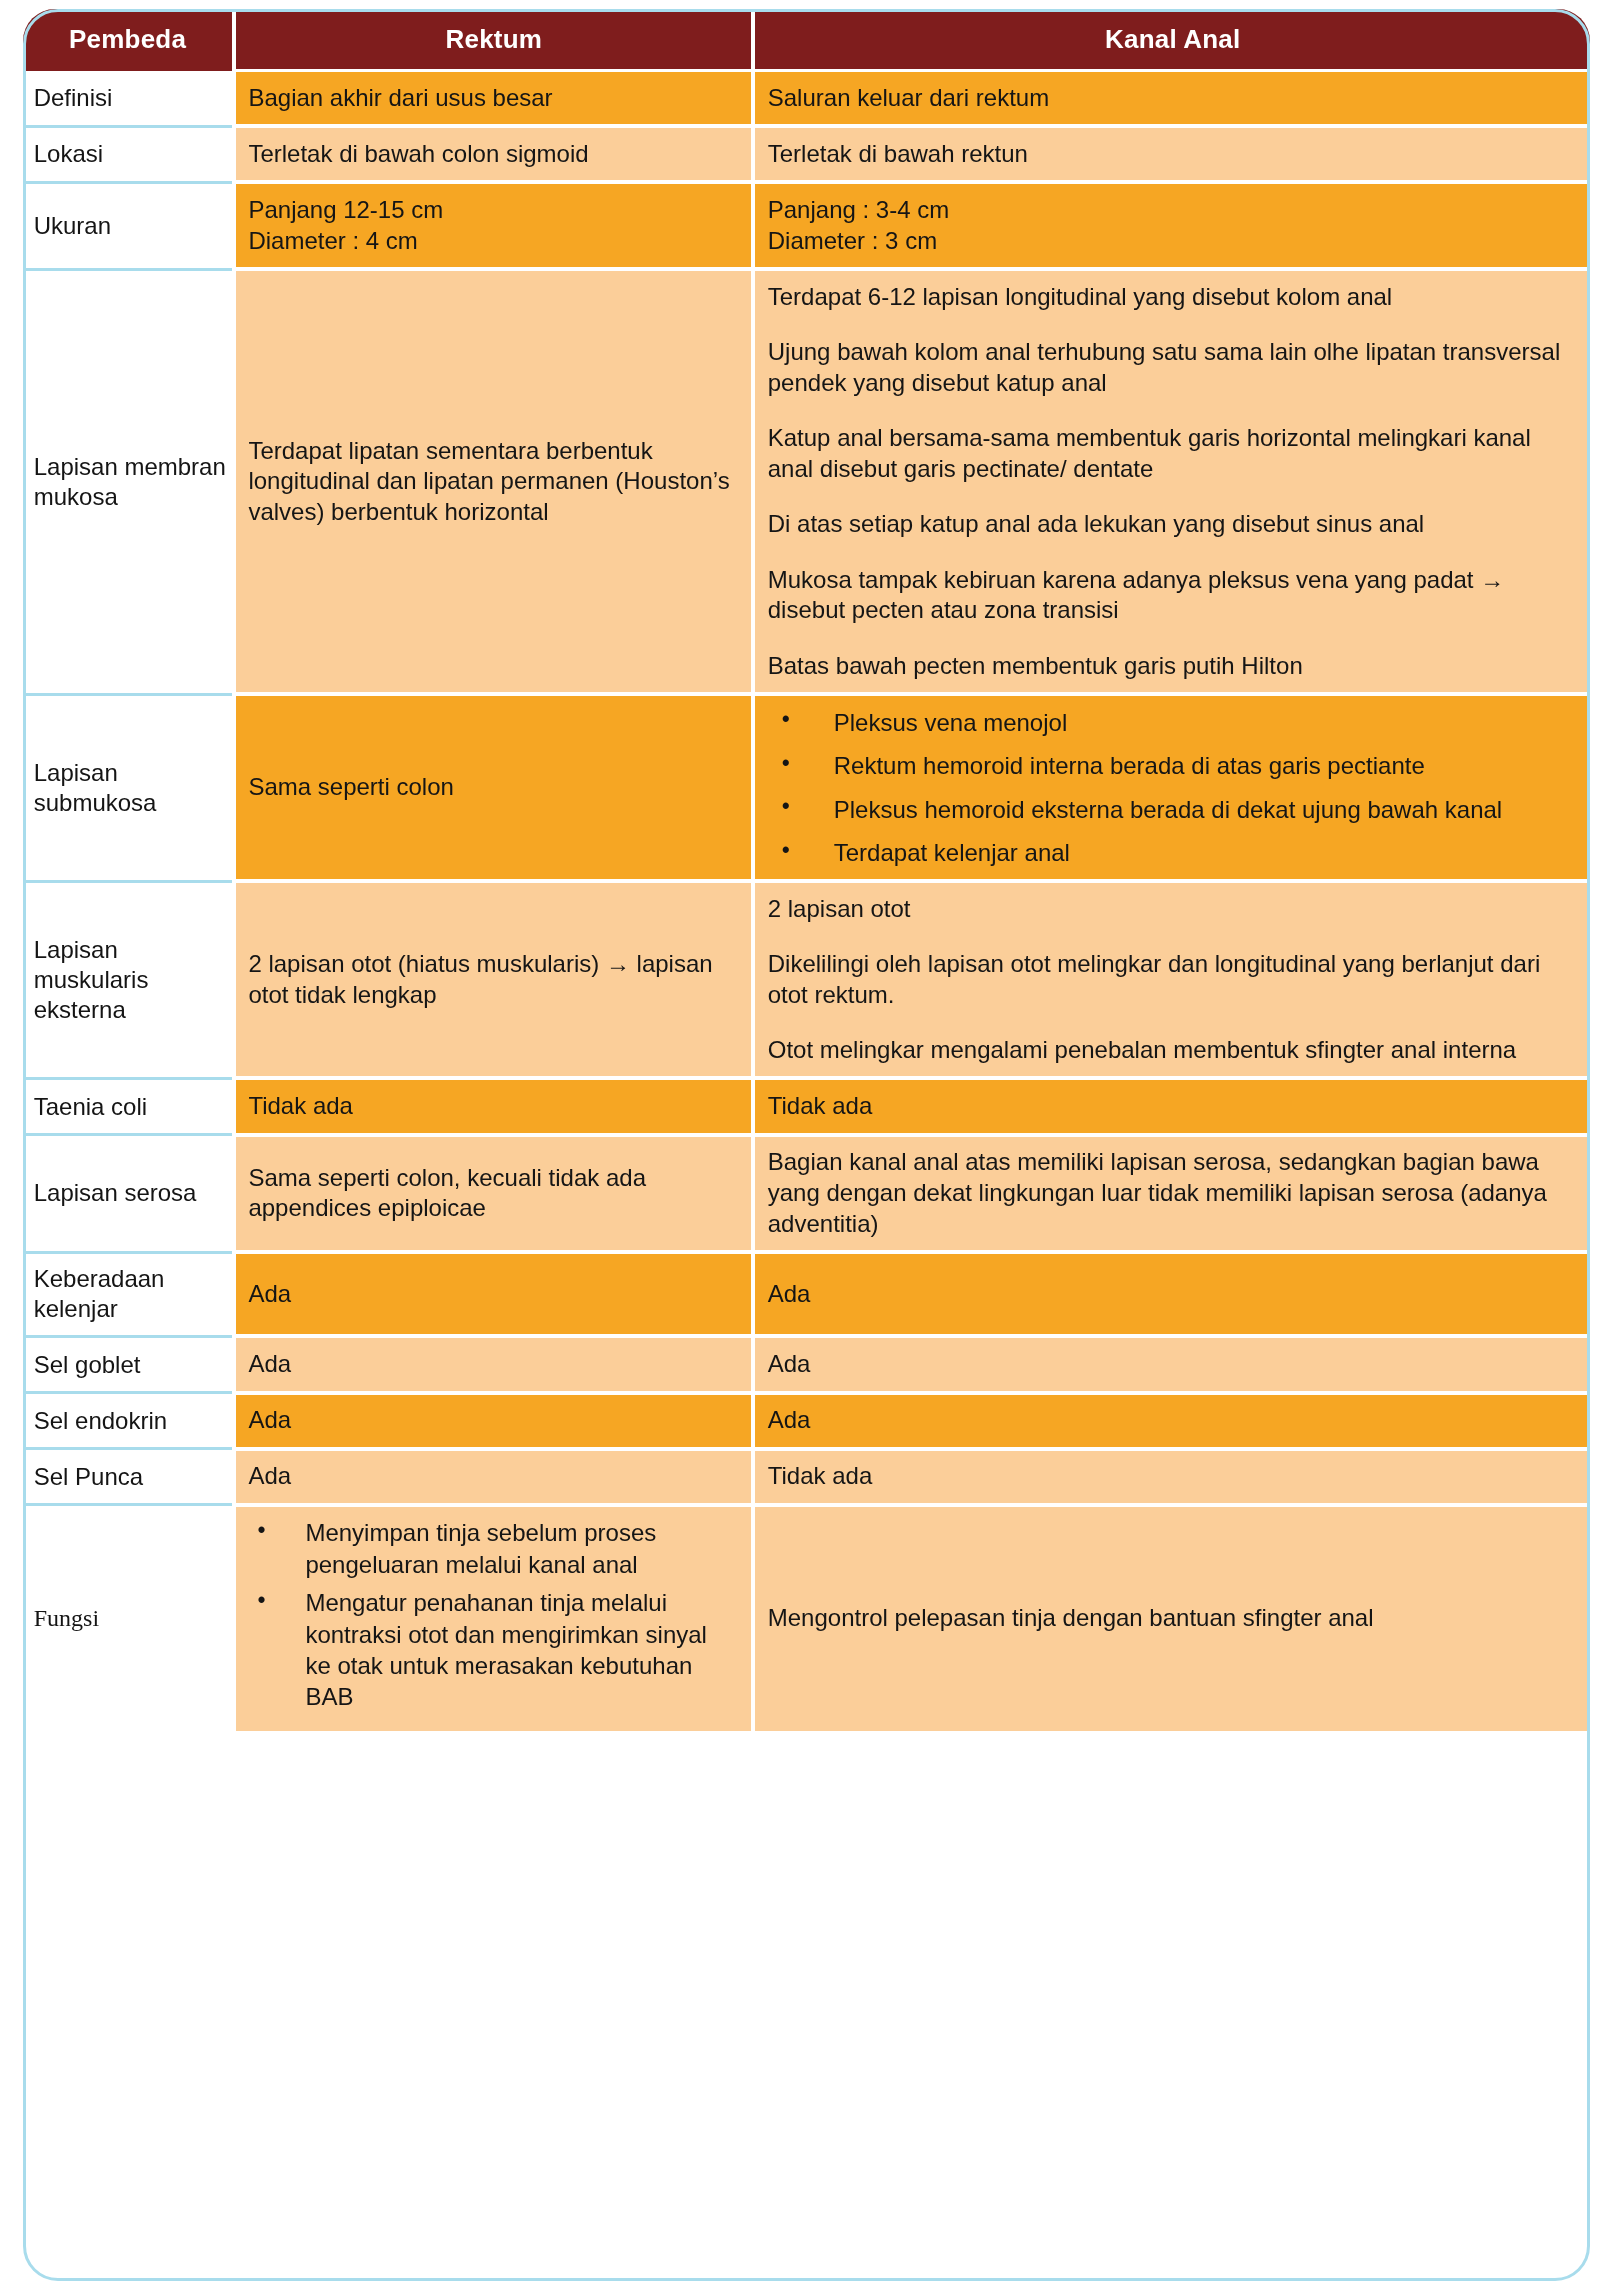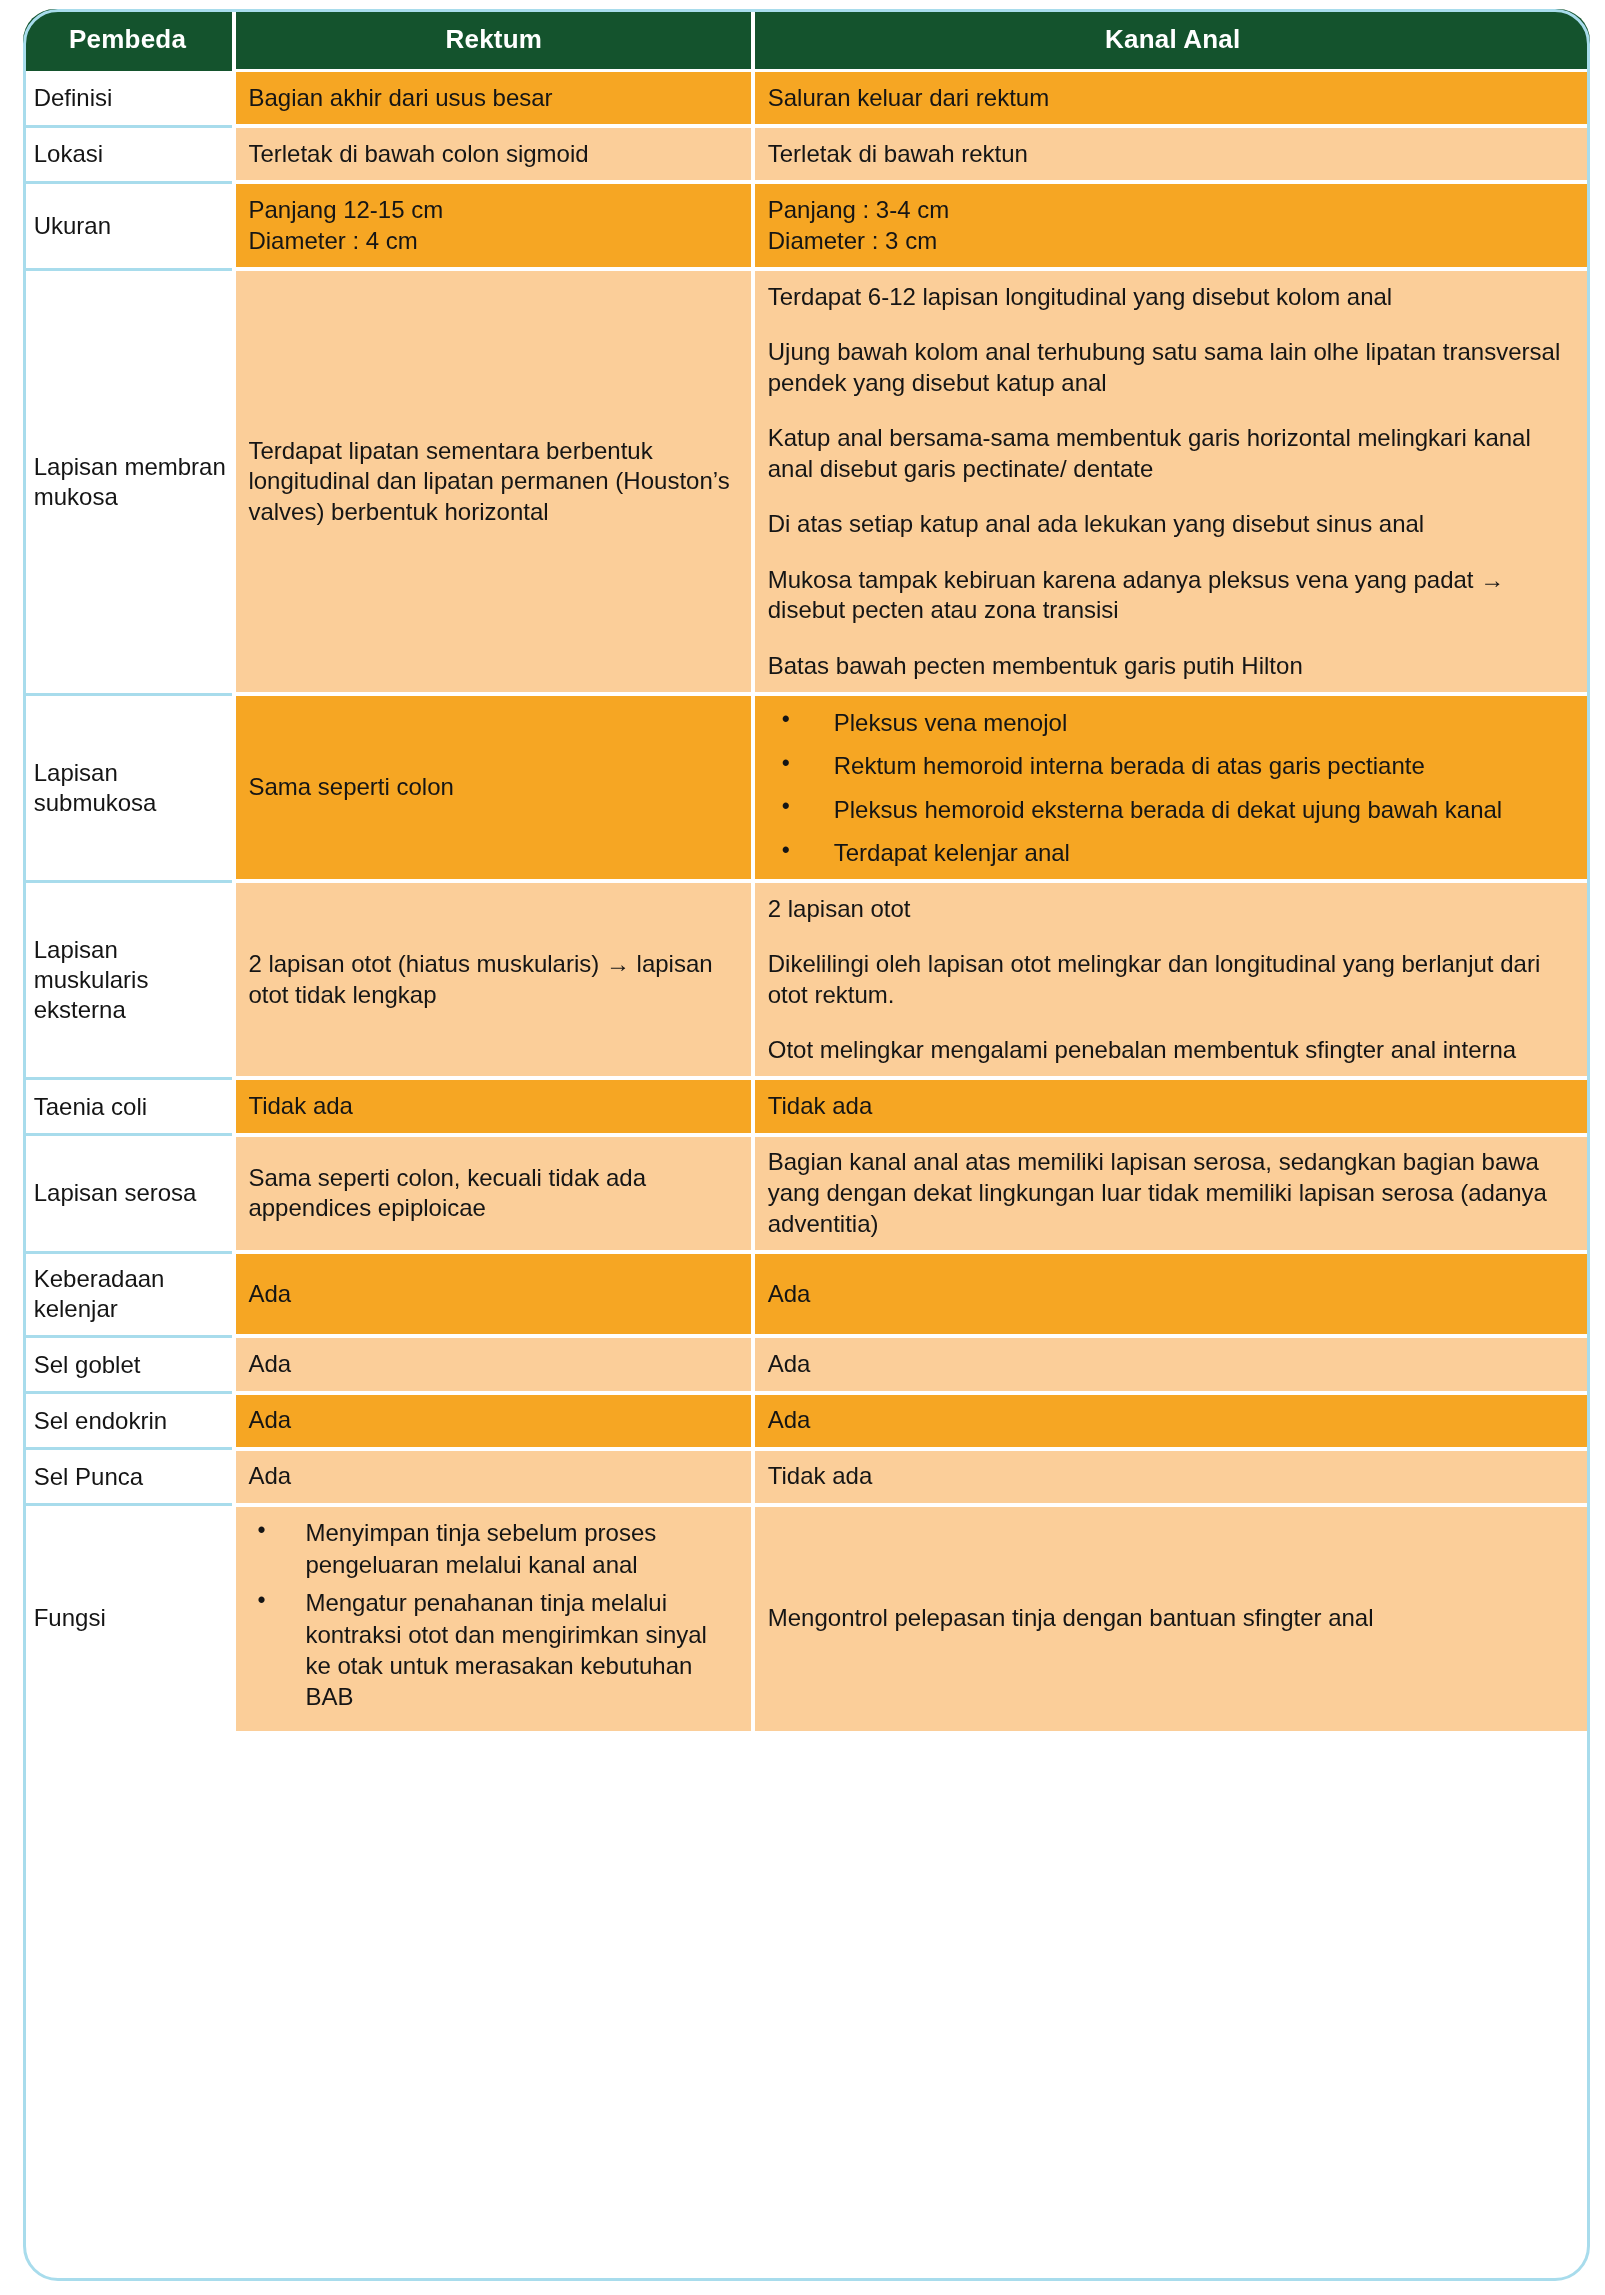--- a/index.html
+++ b/index.html
@@ -31,21 +31,21 @@
     table-layout:fixed;
     position:relative;
     z-index:1;
   }
   col.c1{width:211px;}
   col.c2{width:519px;}
   col.c3{width:836px;}
 
   
   thead th{
-    background:#14532d;
+    background:#7f1d1d;
     color:#ffffff;
     font-weight:bold;
     font-size:26px;
     text-align:center;
     vertical-align:middle;
     height:60px;
     padding:0 7.7px;
     border:none;
     letter-spacing:0.2px;
   }
@@ -83,21 +83,21 @@
   tbody td.mid{border-right:4.6px solid #ffffff;}
 
   tbody tr td.dark, tbody tr td.light{
     border-top:4.6px solid #ffffff;
   }
   tbody tr:first-child td.dark, tbody tr:first-child td.light{
     border-top:3.8px solid #ffffff;
   }
 
   
-  tbody tr:last-child td.lbl{border-bottom-left-radius:31px;}
+  tbody tr:last-child td.lbl{border-bottom-left-radius:31px;font-family:Liberation Serif, serif;}
 
   .para{margin:0 0 24.6px 0;}
   .para:last-child{margin-bottom:0;}
 
   ul.bul{
     margin:0; padding:0; list-style:none;
   }
   ul.bul li{
     position:relative;
     padding-left:66px;

